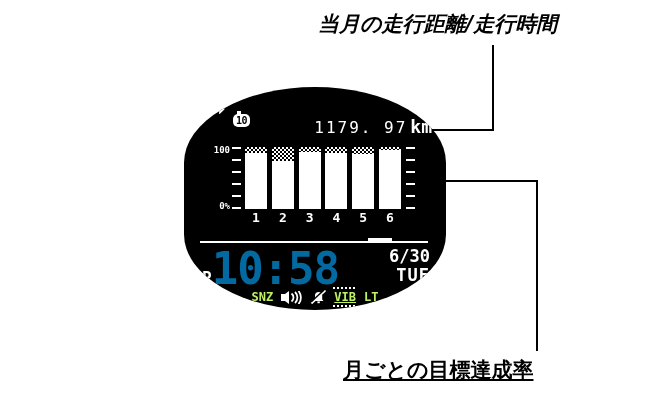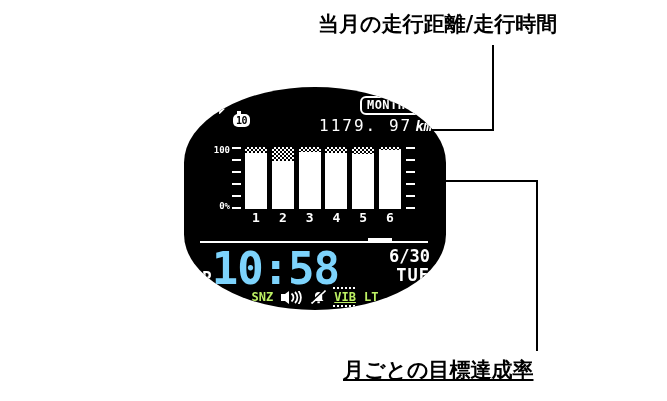--- a/index.html
+++ b/index.html
@@ -18,21 +18,21 @@
   
   .annot {
     position: absolute;
     color: #000000;
     font-family: "DejaVu Sans", sans-serif;
     font-size: 21px;
     font-weight: 700;
     letter-spacing: 0px;
     white-space: nowrap;
   }
-  #annot-top { left: 318px; top: 10px; }
+  #annot-top { left: 318px; top: 10px; font-style: italic; }
   #annot-bottom { left: 343px; top: 356px; text-decoration: underline; }
 
   
   .leader {
     position: absolute;
     background: #000000;
   }
   
   #leader-top-v { left: 492px; top: 45px; width: 2px; height: 86px; }
   #leader-top-h { left: 414px; top: 129px; width: 80px; height: 2px; }
@@ -100,25 +100,24 @@
     white-space: nowrap;
   }
   #distance-value {
     font-family: "DejaVu Sans Mono", monospace;
     font-size: 16px;
     font-weight: 400;
     letter-spacing: 2px;
   }
   #distance-unit {
     font-family: "DejaVu Sans Mono", monospace;
-    font-size: 14px;
+    font-size: 18px;
     font-weight: 700;
     letter-spacing: 0px;
     padding-left: 3px;
-    font-style: italic;
   }
 
   
   #chart {
     position: absolute;
     left: 20px;
     top: 60px;
     width: 230px;
     height: 74px;
   }
@@ -223,21 +222,21 @@
     align-items: flex-end;
   }
   #time-ampm {
     color: #ffffff;
     font-family: "DejaVu Sans Mono", monospace;
     font-size: 16px;
     font-weight: 700;
     padding-bottom: 4px;
   }
   #time-value {
-    color: #7dd3fc;
+    color: #0369a1;
     font-family: "DejaVu Sans Mono", monospace;
     font-size: 44px;
     font-weight: 700;
     line-height: 44px;
     letter-spacing: -1px;
   }
   #date-block {
     position: absolute;
     right: 16px;
     top: 160px;
@@ -308,21 +307,20 @@
 
   <span id="bt-icon">
     <svg width="10" height="17" viewBox="0 0 10 17">
       <path d="M1 4.5 L8.5 12 L5 15.5 L5 1.5 L8.5 5 L1 12.5" stroke="#ffffff" stroke-width="1.8" fill="none" stroke-linecap="square" stroke-linejoin="miter"></path>
     </svg>
   </span>
 
   <span id="msg-badge">10</span>
   <span id="msg-badge-tail"></span>
 
-  <span id="mode-label">MONTHLY</span>
 
   <div id="distance-row">
     <span id="distance-value">1179. 97</span><span id="distance-unit">km</span>
   </div>
 
   <div id="chart">
 
     <div id="axis-labels">
       <span id="axis-top">100</span>
       <span id="axis-bottom">0%</span>

